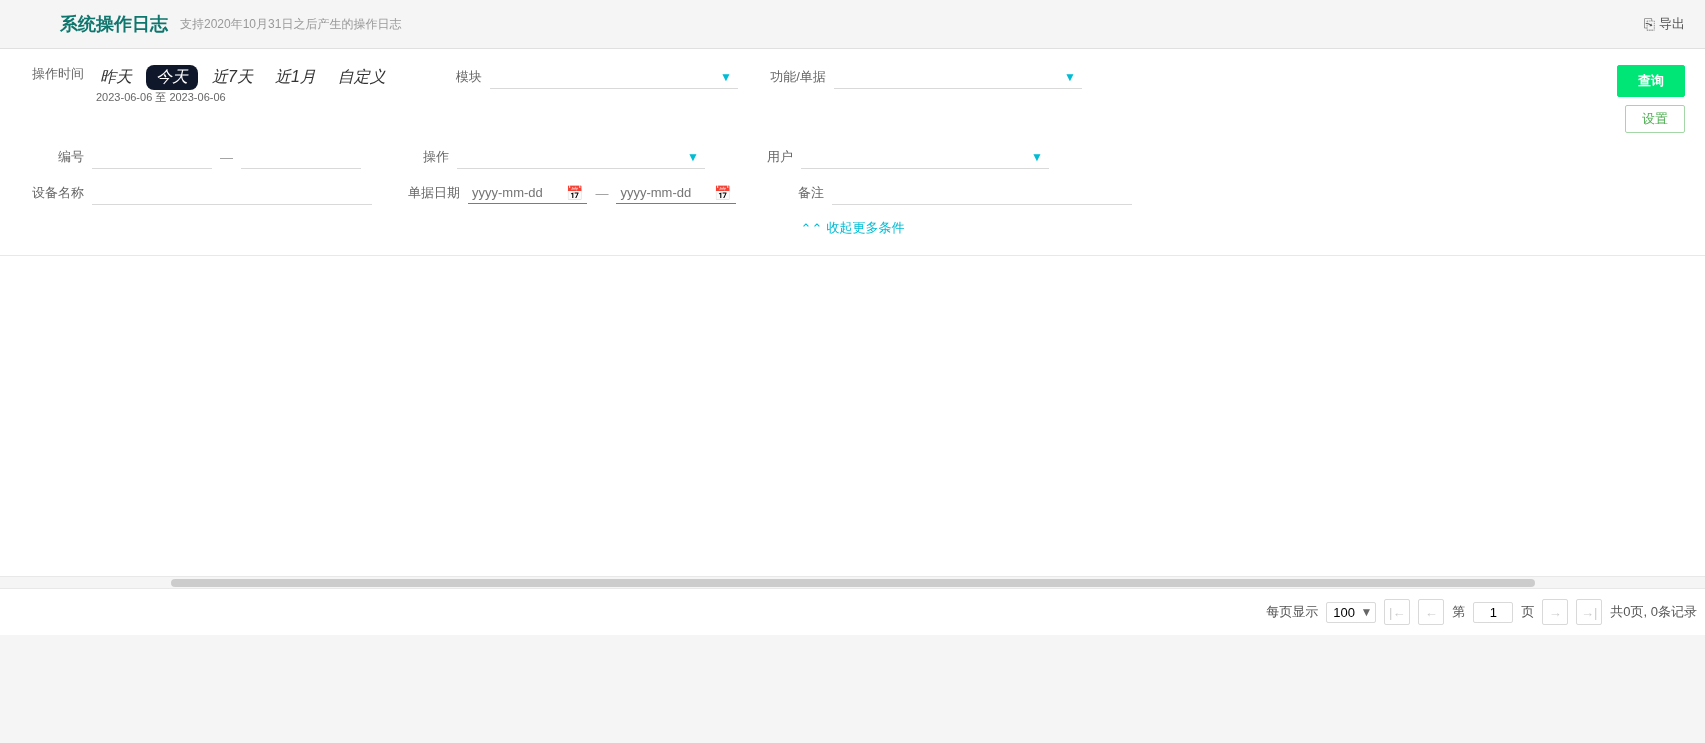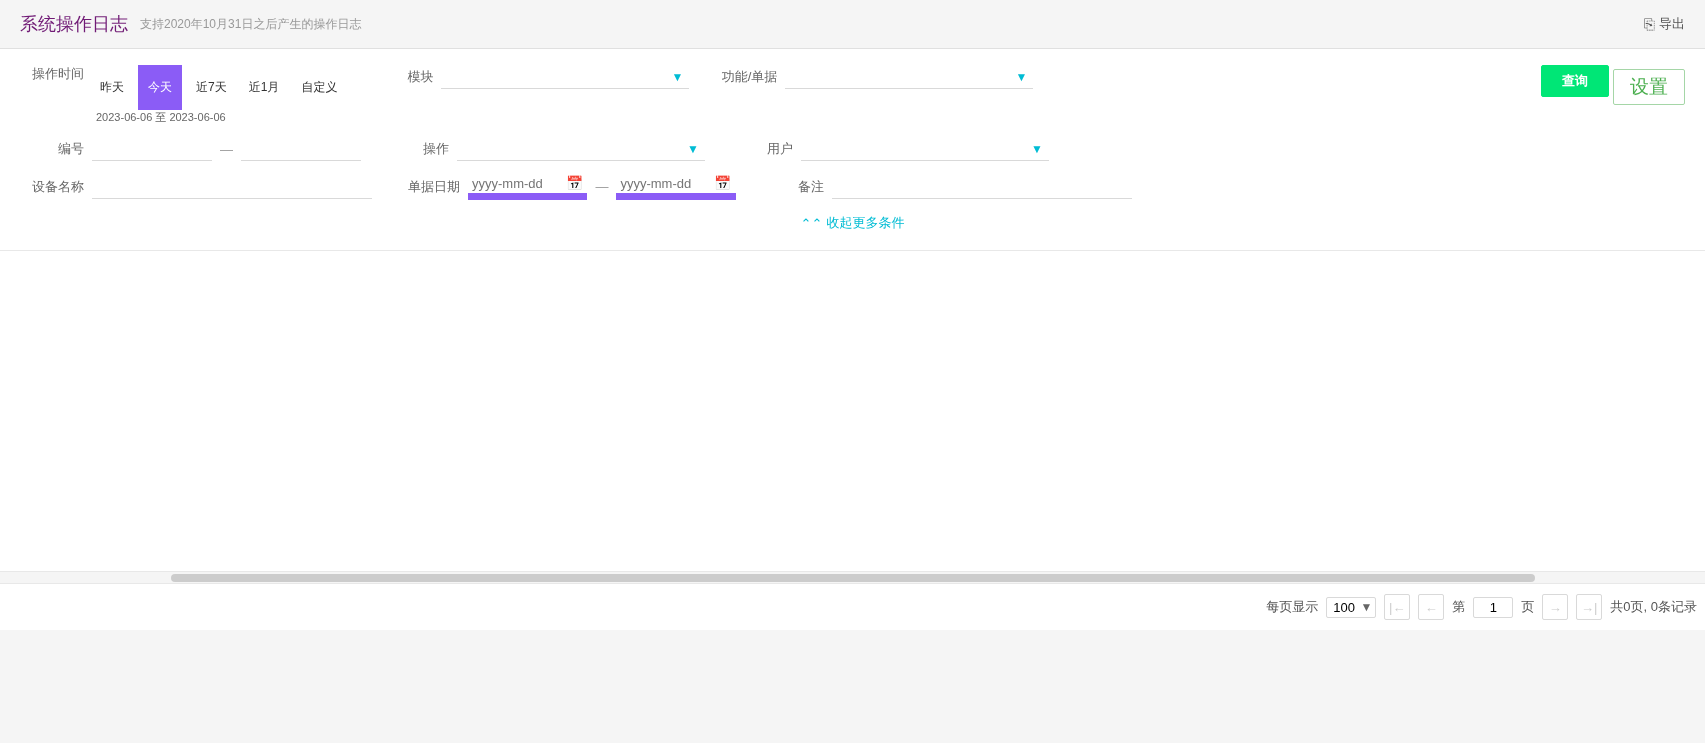--- a/index.html
+++ b/index.html
@@ -2,43 +2,43 @@
 <html><head>
   <meta charset="utf-8">
   <style>
     * { box-sizing: border-box; margin: 0; padding: 0; }
     body { font-family: 'Microsoft YaHei', Arial, sans-serif; font-size: 13px; background: #f5f5f5; color: #333; }
 
     .page-header {
       display: flex; align-items: center; justify-content: space-between;
       padding: 12px 20px; background: #f5f5f5; border-bottom: 1px solid #e0e0e0;
     }
-    .page-title { font-size: 18px; font-weight: normal; color: #701a75; }
+    .page-title { font-size: 18px; font-weight: bold; color: #0f766e; margin-left: 40px; }
     .page-subtitle { font-size: 12px; color: #999; margin-left: 12px; }
 
     .export-btn {
       display: flex; align-items: center; gap: 4px;
       background: none; border: none; cursor: pointer; color: #555; font-size: 13px;
     }
 
     .filter-area {
       background: #fff; padding: 16px 20px; border-bottom: 1px solid #e8e8e8;
     }
 
     .filter-label {
       width: 72px; text-align: right; color: #666; font-size: 13px; flex-shrink: 0; padding-right: 8px;
     }
 
     .time-options { display: flex; align-items: center; gap: 6px; }
     .time-btn {
       padding: 2px 8px; border: none; background: none; cursor: pointer;
-      font-size: 12px; color: #333; border-radius: 2px;
+      font-size: 16px; color: #333; border-radius: 2px; font-style: italic;
     }
     .time-btn.active {
-      background: #8b5cf6; color: #fff; border-radius: 0; padding: 14px 10px;
+      background: #0f172a; color: #fff; border-radius: 8px; padding: 2px 10px;
     }
     .date-range { font-size: 11px; color: #666; margin-left: 4px; }
 
     .filter-select-wrap {
       display: flex; align-items: center; gap: 0; flex: 1; max-width: 380px; position: relative;
     }
     .filter-select {
       flex: 1; border: none; border-bottom: 1px solid #d9d9d9; padding: 4px 28px 4px 4px;
       font-size: 13px; background: transparent; outline: none; appearance: none; cursor: pointer;
       color: #333;
@@ -55,29 +55,29 @@
 
     .dash { margin: 0 8px; color: #999; }
 
     .query-btn {
       background: #00e676; border: 1px solid #00e676; color: #fff; padding: 6px 20px;
       font-size: 13px; cursor: pointer; border-radius: 2px; font-weight: bold;
     }
 
     .settings-btn {
       background: #fff; border: 1px solid #a5d6a7; color: #4caf50; padding: 4px 16px;
-      font-size: 19px; cursor: pointer; border-radius: 2px; margin-top: 4px;
+      font-size: 13px; cursor: pointer; border-radius: 2px; margin-top: 4px;
     }
 
     .btn-group {
-      display: flex; flex-direction: row; align-items: flex-start; gap: 4px; margin-left: 16px;
+      display: flex; flex-direction: column; align-items: flex-end; gap: 4px; margin-left: 16px;
     }
 
     .date-input-wrap {
-      display: flex; align-items: center; border-bottom: 7px solid #8b5cf6; padding: 2px 4px;
+      display: flex; align-items: center; border-bottom: 1px solid #8b5cf6; padding: 2px 4px;
       gap: 4px;
     }
     .date-input {
       border: none; background: transparent; outline: none; font-size: 13px; color: #bbb; width: 90px;
     }
     .calendar-icon {
       color: #00bcd4; font-size: 14px; cursor: pointer;
     }
 
     .collapse-btn {

